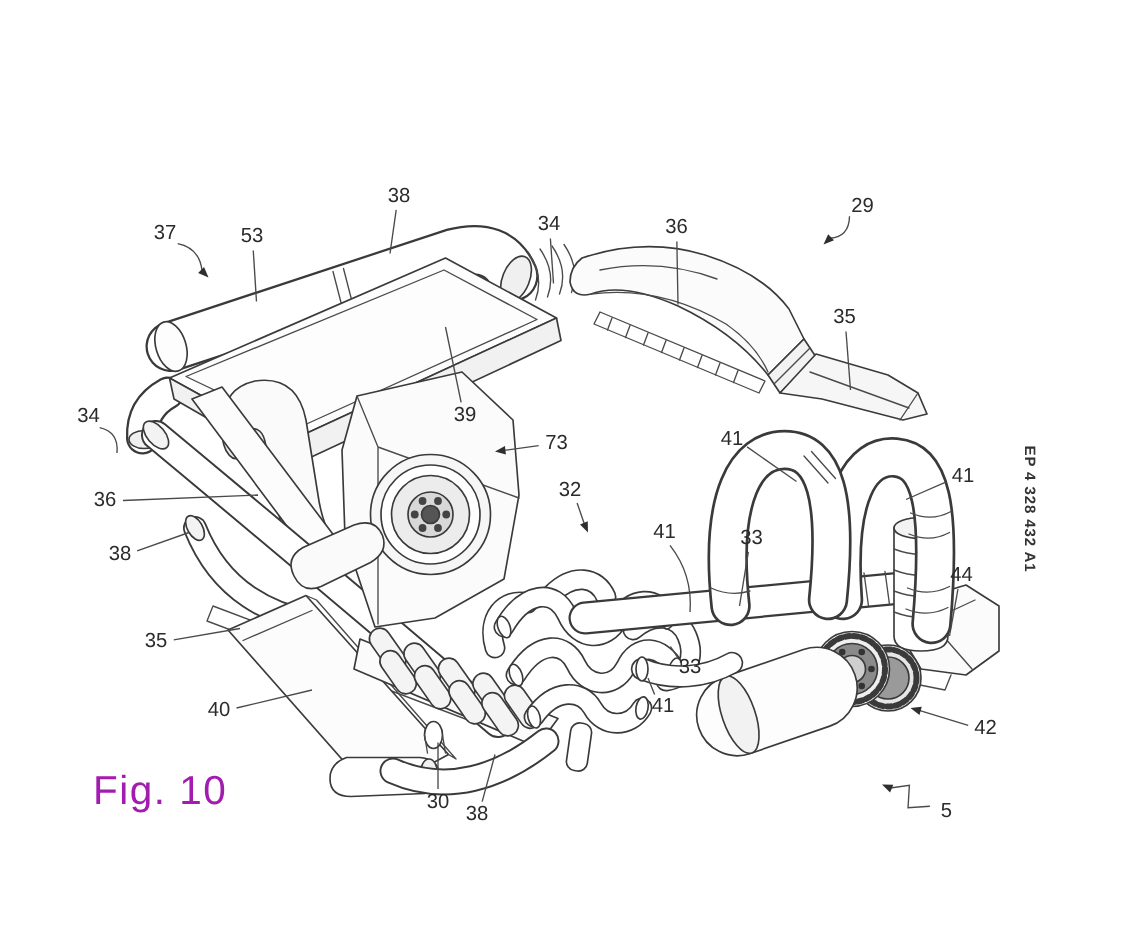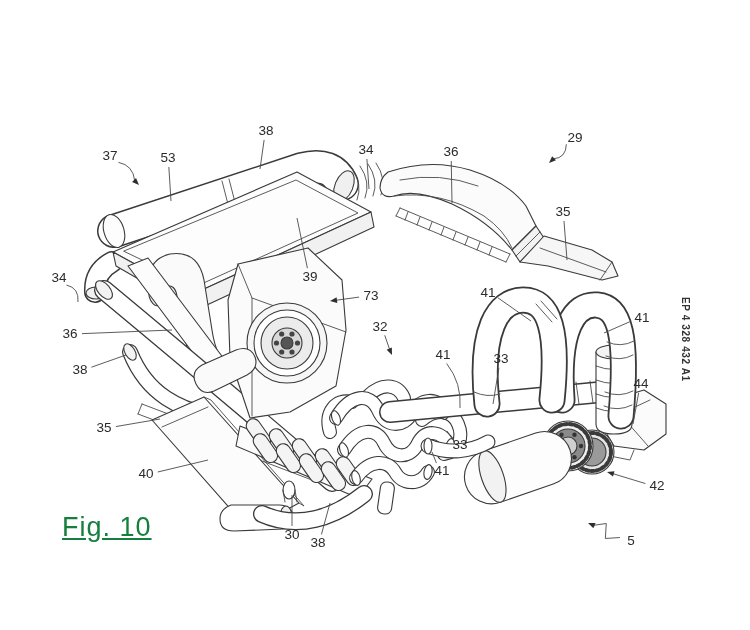--- a/index.html
+++ b/index.html
@@ -9,21 +9,21 @@
   }
   #drawing-svg{position:absolute;left:0;top:0;}
   .art{stroke:#3a3a3a;stroke-width:1.1;fill:#ffffff;stroke-linejoin:round;stroke-linecap:round;}
   .noline{stroke:none;}
   .thin{fill:none;stroke:#4a4a4a;stroke-width:0.9;}
   .leader{stroke:#4a4a4a;stroke-width:0.9;fill:none;}
   .arrowhead{fill:#2e2e2e;stroke:none;}
   .ref-num{font:13.5px "Liberation Sans",sans-serif;fill:#2b2b2b;text-anchor:middle;dominant-baseline:middle;}
   #figure-caption{
     position:absolute;left:62px;top:512px;font-size:27px;letter-spacing:1px;
-    color:#15803d;font-family:"Liberation Sans",sans-serif;text-decoration:underline;
+    color:#a21caf;font-family:"Liberation Sans",sans-serif;
   }
   #patent-number{
     position:absolute;left:691px;top:297px;transform:rotate(90deg);transform-origin:0 0;
     font-size:10px;font-weight:bold;letter-spacing:0.6px;color:#333;white-space:nowrap;
     font-family:"Liberation Sans",sans-serif;
   }
 </style>
 </head>
 <body>
 

